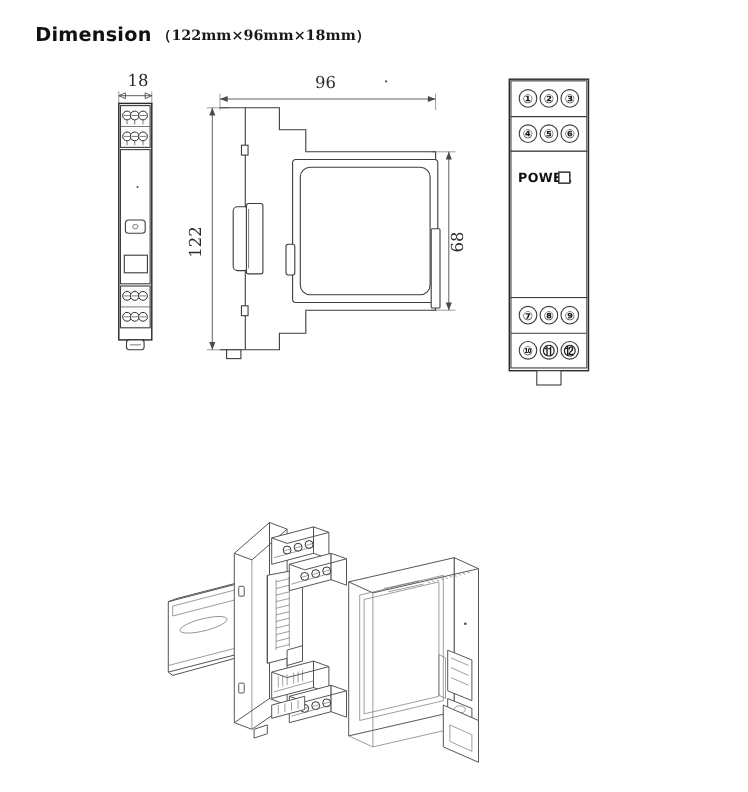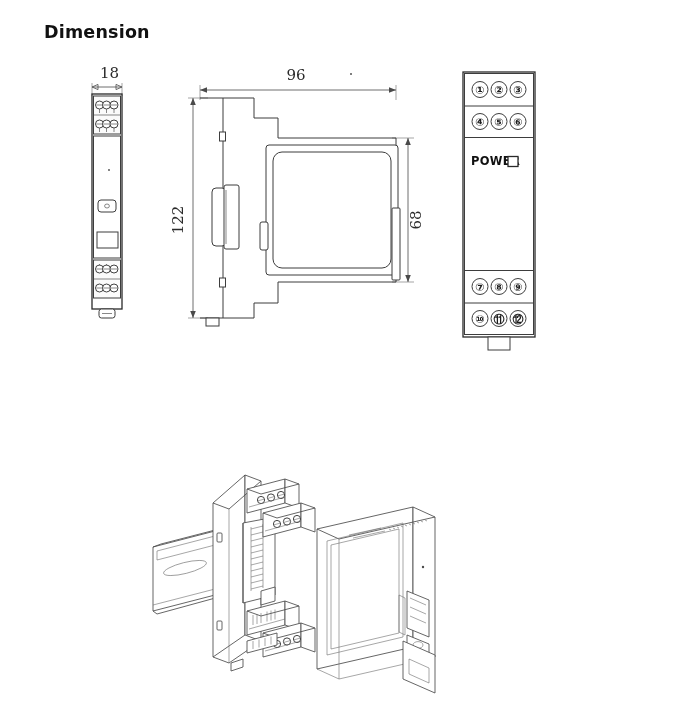--- a/index.html
+++ b/index.html
@@ -12,21 +12,21 @@
     height: 720px;
     position: relative;
     overflow: hidden;
     font-family: "Liberation Sans", sans-serif;
     color: #1a1a1a;
   }
 
   
   #title-block {
     position: absolute;
-    left: 44px;
+    left: 32px;
     top: 22px;
     display: flex;
     align-items: center;
     white-space: nowrap;
   }
   #title-main {
     font-family: "DejaVu Sans", sans-serif;
     font-size: 17.5px;
     font-weight: bold;
     letter-spacing: 0.2px;
@@ -71,23 +71,24 @@
   .iso-ln { stroke: #4a4a4a; stroke-width: 0.85; fill: none; }
   .iso-ln-f { stroke: #4a4a4a; stroke-width: 0.85; fill: #ffffff; }
   .iso-thin { stroke: #6b6b6b; stroke-width: 0.6; fill: none; }
   .screw { stroke: #2e2e2e; stroke-width: 0.9; fill: #ffffff; }
 </style>
 </head>
 <body>
 
 <div id="title-block">
   <span id="title-main">Dimension</span>
+  <span id="title-spec">（122mm×96mm×18mm）</span>
 </div>
 
-<div class="view" id="view-side" style="left:70px; top:60px;">
+<div class="view" id="view-side" style="left:86px; top:60px;">
   <svg width="90" height="285" viewBox="0 0 90 285">
 
     <text class="dimtxt" x="30" y="18">18</text>
     <g>
       <line class="dim-ln" x1="22" y1="27" x2="52" y2="27"></line>
       <path class="dim-ln" d="M22 27 l6 -2.6 v5.2 z" fill="#4a4a4a"></path>
       <path class="dim-ln" d="M52 27 l-6 -2.6 v5.2 z" fill="#4a4a4a"></path>
       <line class="ext-ln" x1="22" y1="23" x2="22" y2="36"></line>
       <line class="ext-ln" x1="52" y1="23" x2="52" y2="36"></line>
     </g>

